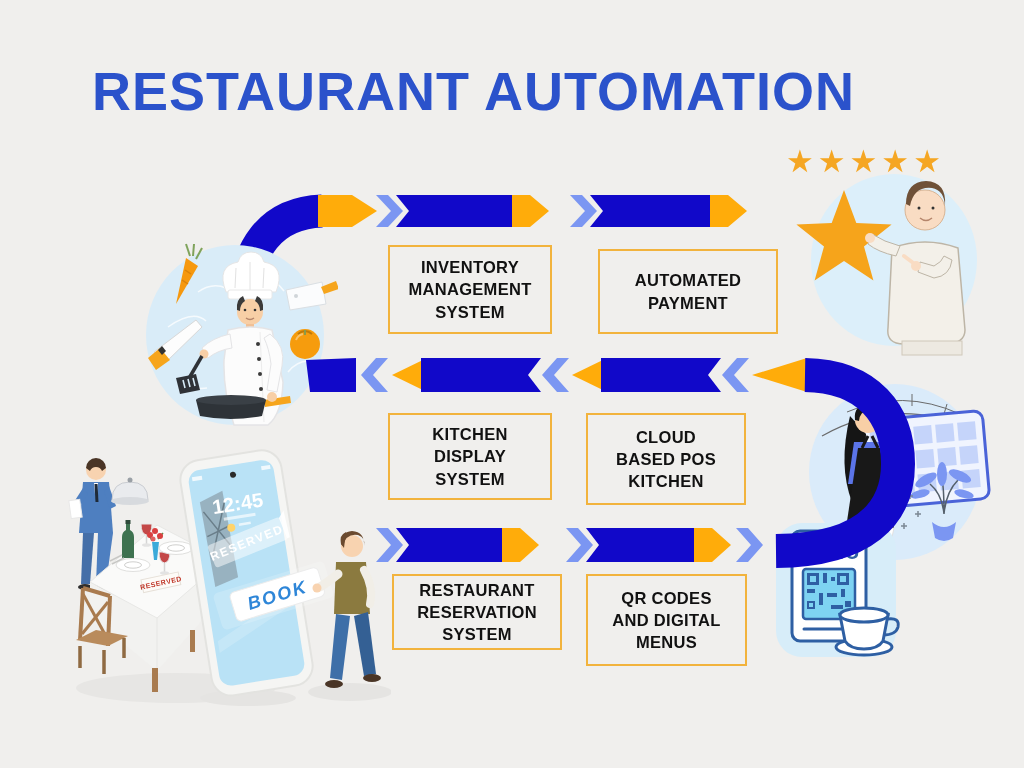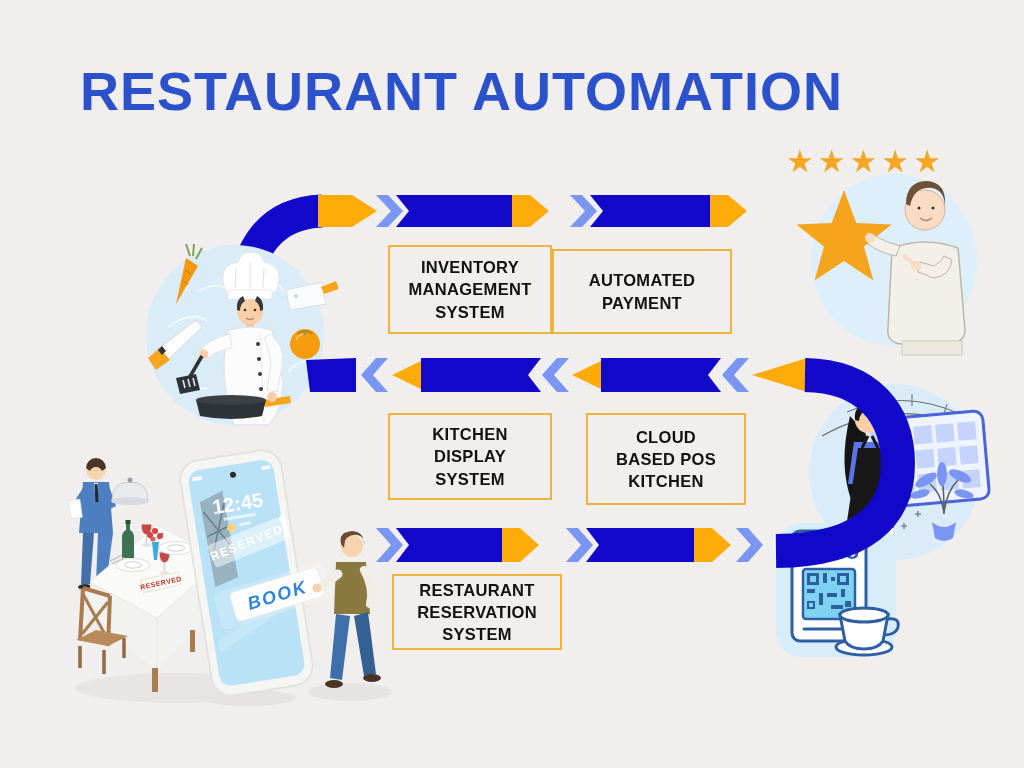--- a/index.html
+++ b/index.html
@@ -12,37 +12,37 @@
     --box_text:#111111;
     --star_orange:#F5A623;
     --illo_circle:#D9ECF8;
     --menu_ink:#2E5FA3;
   }
   *{margin:0;padding:0;box-sizing:border-box;}
   html,body{width:1024px;height:768px;}
   body{font-family:"Liberation Sans",sans-serif;background:#fff;}
   .canvas{position:relative;width:1024px;height:768px;background:var(--bg);overflow:hidden;}
   .title{
-    position:absolute;left:80px;top:64px;
+    position:absolute;left:92px;top:64px;
     font-size:54px;font-weight:800;letter-spacing:1px;line-height:1;
     color:var(--title_blue);white-space:nowrap;
   }
   .layer{position:absolute;left:0;top:0;width:1024px;height:768px;pointer-events:none;}
   .f-blue{fill:var(--arrow_blue);}
   .f-yellow{fill:var(--arrow_yellow);}
   .f-chev{fill:var(--chevron_light);}
   .s-blue{stroke:var(--arrow_blue);}
   .box{
     position:absolute;border:2px solid var(--box_border);
     display:flex;align-items:center;justify-content:center;text-align:center;
     font-weight:800;font-size:16.5px;line-height:1.35;letter-spacing:.3px;
     color:var(--box_text);white-space:pre-line;background:transparent;
   }
   .b1{left:388px;top:245px;width:164px;height:89px;}
-  .b2{left:552px;top:249px;width:180px;height:85px;}
+  .b2{left:598px;top:249px;width:180px;height:85px;}
   .b3{left:388px;top:413px;width:164px;height:87px;}
   .b4{left:586px;top:413px;width:160px;height:92px;}
   .b5{left:392px;top:574px;width:170px;height:76px;}
   .b6{left:586px;top:574px;width:161px;height:92px;}
   .illo{position:absolute;}
   .illo svg{display:block;}
   .chef{left:138px;top:232px;}
   .reviews-guy{left:782px;top:168px;}
   .stars-row{
     position:absolute;left:786px;top:146px;width:190px;
@@ -294,20 +294,23 @@
 PAYMENT</div>
   <div class="box b3">KITCHEN
 DISPLAY
 SYSTEM</div>
   <div class="box b4">CLOUD
 BASED POS
 KITCHEN</div>
   <div class="box b5">RESTAURANT
 RESERVATION
 SYSTEM</div>
+  <div class="box b6">QR CODES
+AND DIGITAL
+MENUS</div>
 
   <div class="illo reservation">
     <svg width="355" height="290" viewBox="0 0 355 290">
       <ellipse cx="140" cy="252" rx="100" ry="15" fill="#E7E6E4"></ellipse>
       <ellipse cx="212" cy="262" rx="48" ry="8" fill="#E5E4E2"></ellipse>
       <ellipse cx="314" cy="256" rx="42" ry="9" fill="#E5E4E2"></ellipse>
       <ellipse cx="58" cy="152" rx="16" ry="4" fill="#E7E6E4"></ellipse>
 
       <g>
         <circle cx="60" cy="34" r="10" fill="#F8D3B0"></circle>

